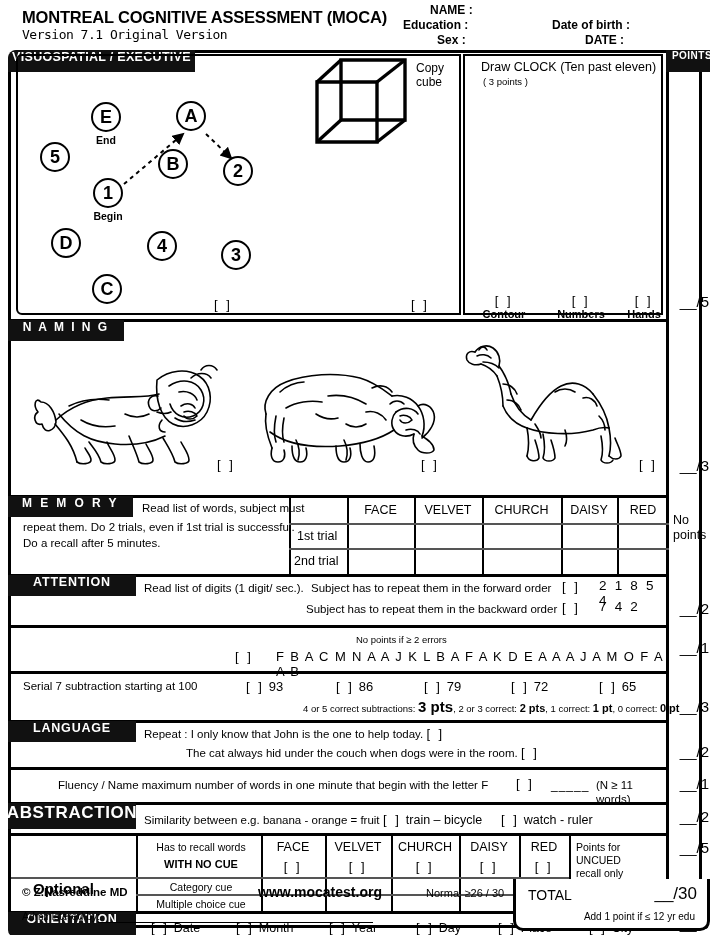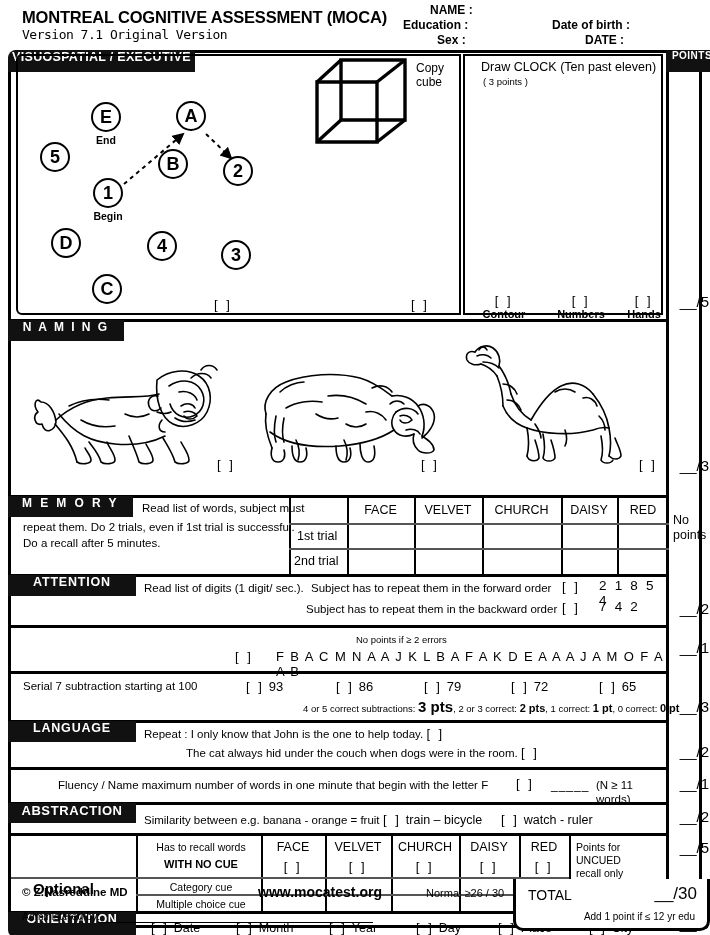--- a/index.html
+++ b/index.html
@@ -475,21 +475,21 @@
     <div class="bracket" style="position:absolute;left:505px;top:6px;">[    ]</div>
     <div style="position:absolute;left:540px;top:8px;font-size:12px;letter-spacing:1px;">_____</div>
     <div class="txt" style="left:585px;top:8px;">(N ≥ 11 words)</div>
   </div>
   <div class="pts" style="top:722px;">
     <span>__/1</span>
   </div>
 
   <div class="hrule" style="top:749px;"></div>
   <div id="sec-abs" style="position:absolute;left:0;top:752px;width:655px;height:28px;">
-    <div class="blk" style="position:absolute;left:-3px;top:-2px;width:128px;height:20px;font-size:13px;letter-spacing:0.6px;">
+    <div class="blk" style="position:absolute;left:-3px;top:-2px;width:128px;height:26px;font-size:17px;letter-spacing:0.6px;">
       <span>ABSTRACTION</span>
     </div>
     <div class="txt" style="left:133px;top:8px;">Similarity between e.g. banana - orange = fruit</div>
     <div style="position:absolute;left:372px;top:5px;">
       <span class="bracket">[    ]</span>
       <span style="font-size:12.5px;">train – bicycle</span>
     </div>
     <div style="position:absolute;left:490px;top:5px;">
       <span class="bracket">[    ]</span>
       <span style="font-size:12.5px;">watch - ruler</span>

